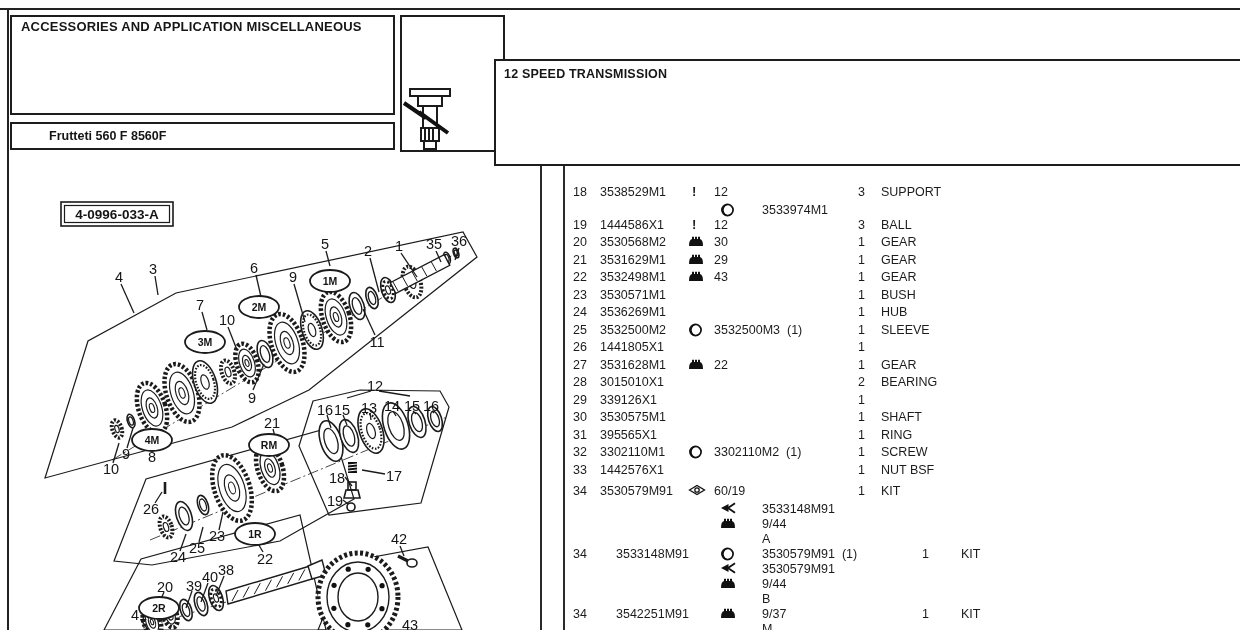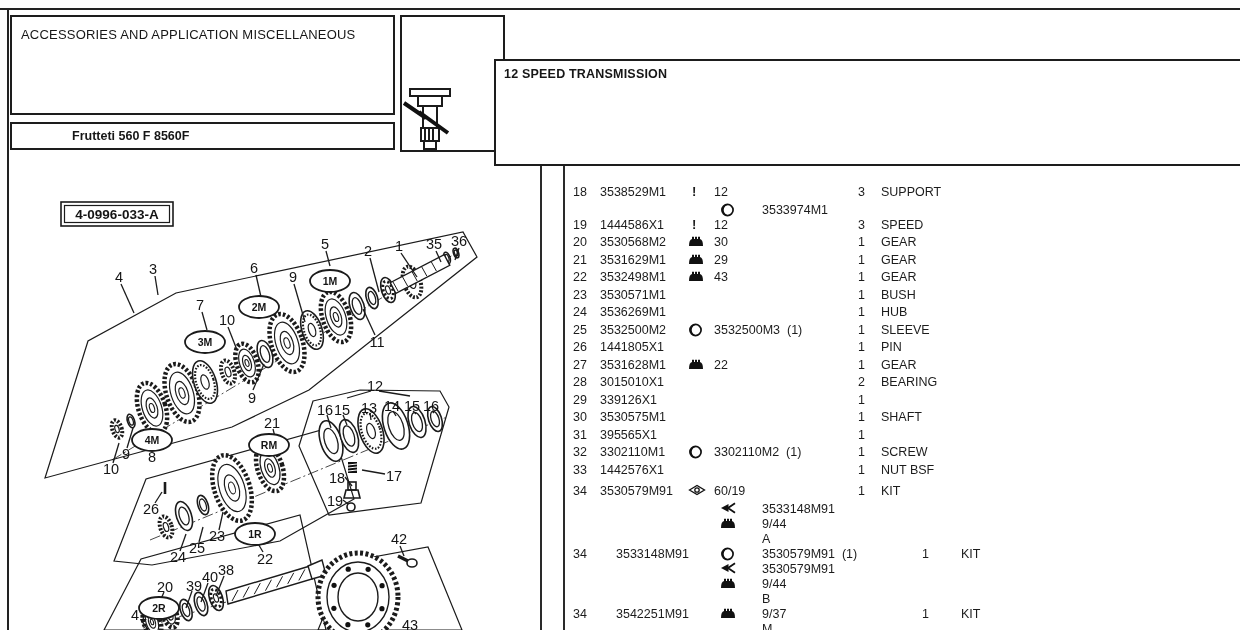--- a/index.html
+++ b/index.html
@@ -7,23 +7,23 @@
        font-family:"Liberation Sans","DejaVu Sans",sans-serif;color:#161616;}
   .abs{position:absolute;}
   
   #top-rule{left:0;top:8px;width:1240px;height:2px;background:#222;}
   #left-rule{left:7px;top:8px;width:2px;height:622px;background:#222;}
   #divider-a{left:540px;top:122px;width:1.5px;height:508px;background:#2a2a2a;}
   #divider-b{left:563px;top:122px;width:1.5px;height:508px;background:#2a2a2a;}
   
   .hbox{border:2px solid #1d1d1d;background:#fff;box-sizing:border-box;}
   #box-left{left:10px;top:15px;width:385px;height:100px;}
-  #box-left .t{margin:10px 0 0 9px;font-size:13px;font-weight:normal;letter-spacing:.2px;}
+  #box-left .t{margin:2px 0 0 9px;font-size:13px;font-weight:bold;letter-spacing:.2px;}
   #box-model{left:10px;top:122px;width:385px;height:28px;display:flex;align-items:center;}
-  #box-model .t{margin-left:60px;font-size:12.5px;font-weight:bold;}
+  #box-model .t{margin-left:37px;font-size:12.5px;font-weight:bold;}
   #box-icon{left:400px;top:15px;width:105px;height:137px;}
   #box-right{left:494px;top:15px;width:748px;height:107px;border-right:none;margin-top:44px;}
   #box-right .t{margin:6px 0 0 8px;font-size:12.5px;font-weight:bold;letter-spacing:.2px;}
   
   #parts-list{left:573px;top:186px;width:660px;}
   .prow{display:grid;grid-template-columns:27px 88px 26px 144px 23px auto;
         font-size:12.5px;line-height:13px;height:17.5px;color:#1c1c1c;}
   .prow.sub{height:15px;gap:16px;}
   .prow.gap{margin-top:4px;}
   .c-ref{white-space:pre;}
@@ -406,21 +406,21 @@
       <div class="c-ref">3533974M1</div>
       <div class="c-qty"></div>
       <div class="c-desc"></div>
     </div>
     <div class="prow">
       <div class="c-item">19</div>
       <div class="c-part">1444586X1</div>
       <div class="c-icon"><span class="bang">!</span></div>
       <div class="c-ref">12</div>
       <div class="c-qty">3</div>
-      <div class="c-desc">SPEED</div>
+      <div class="c-desc">BALL</div>
     </div>
     <div class="prow">
       <div class="c-item">20</div>
       <div class="c-part">3530568M2</div>
       <div class="c-icon"><svg width="16" height="12" viewBox="0 0 16 12">
           <path d="M1 11 Q1 4.5 4 4 L4 1.8 L6 1.8 L6 4 L7 4 L7 1.8 L9 1.8 L9 4 L10 4 L10 1.8 L12 1.8 L12 4 Q15 4.5 15 11 Z" fill="#111"></path>
         </svg></div>
       <div class="c-ref">30</div>
       <div class="c-qty">1</div>
       <div class="c-desc">GEAR</div>
@@ -471,21 +471,20 @@
       <div class="c-ref">3532500M3  (1)</div>
       <div class="c-qty">1</div>
       <div class="c-desc">SLEEVE</div>
     </div>
     <div class="prow">
       <div class="c-item">26</div>
       <div class="c-part">1441805X1</div>
       <div class="c-icon"></div>
       <div class="c-ref"></div>
       <div class="c-qty">1</div>
-      <div class="c-desc">PIN</div>
     </div>
     <div class="prow">
       <div class="c-item">27</div>
       <div class="c-part">3531628M1</div>
       <div class="c-icon"><svg width="16" height="12" viewBox="0 0 16 12">
           <path d="M1 11 Q1 4.5 4 4 L4 1.8 L6 1.8 L6 4 L7 4 L7 1.8 L9 1.8 L9 4 L10 4 L10 1.8 L12 1.8 L12 4 Q15 4.5 15 11 Z" fill="#111"></path>
         </svg></div>
       <div class="c-ref">22</div>
       <div class="c-qty">1</div>
       <div class="c-desc">GEAR</div>
@@ -512,20 +511,21 @@
       <div class="c-ref"></div>
       <div class="c-qty">1</div>
       <div class="c-desc">SHAFT</div>
     </div>
     <div class="prow">
       <div class="c-item">31</div>
       <div class="c-part">395565X1</div>
       <div class="c-icon"></div>
       <div class="c-ref"></div>
       <div class="c-qty">1</div>
+      <div class="c-desc">RING</div>
     </div>
     <div class="prow">
       <div class="c-item">32</div>
       <div class="c-part">3302110M1</div>
       <div class="c-icon"><svg width="15" height="14" viewBox="0 0 14 14">
           <circle cx="7" cy="7" r="5.6" fill="none" stroke="#111" stroke-width="1.7"></circle>
           <path d="M7 1.4 A5.6 5.6 0 0 0 7 12.6 L8.5 12.3 A4 4 0 0 1 8.5 1.7 Z" fill="#111"></path>
         </svg></div>
       <div class="c-ref">3302110M2  (1)</div>
       <div class="c-qty">1</div>

